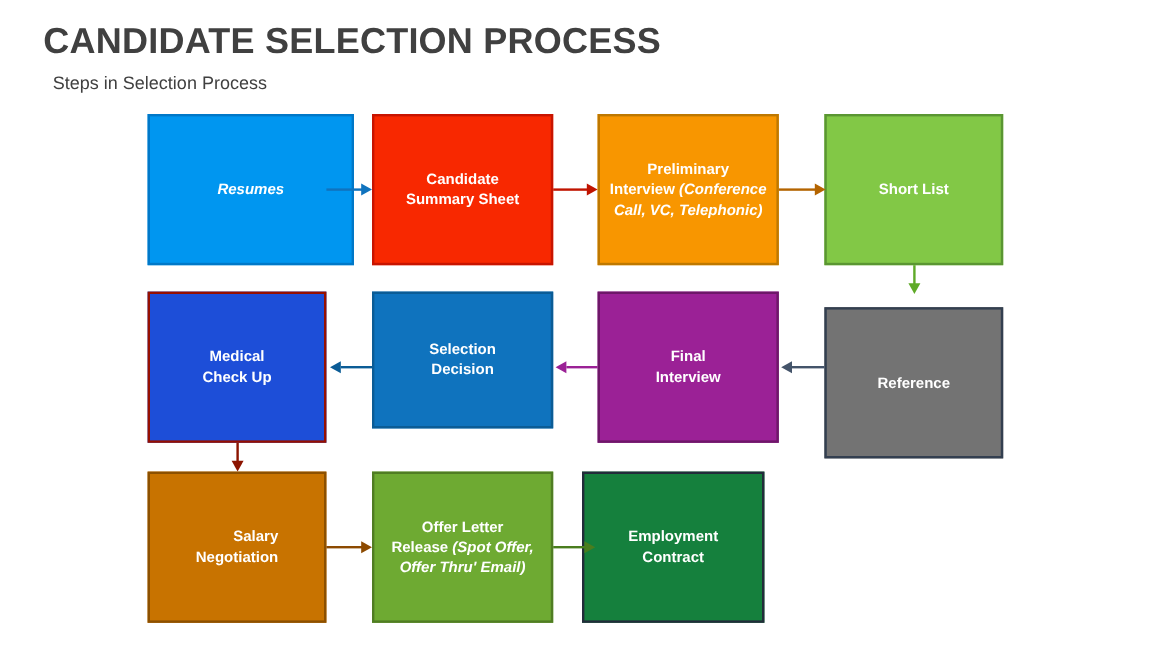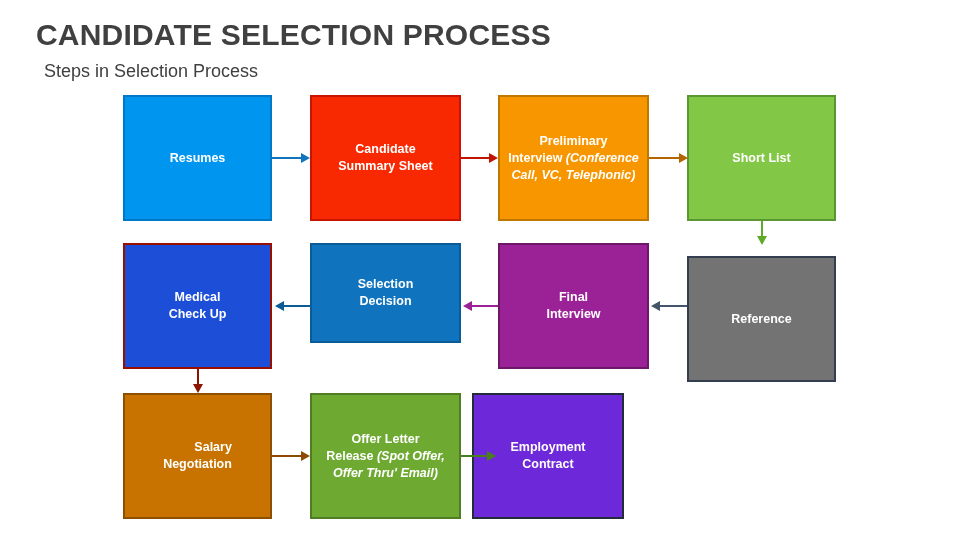--- a/index.html
+++ b/index.html
@@ -33,21 +33,21 @@
     font-size: 30px;
     font-weight: bold;
     color: #404040;
     letter-spacing: 0.2px;
     white-space: nowrap;
   }
   .subtitle {
     position: absolute;
     left: 44px;
     top: 61px;
-    font-size: 18px;
+    font-size: 15px;
     font-weight: normal;
     color: #404040;
     white-space: nowrap;
   }
 
   
   .box {
     position: absolute;
     box-sizing: border-box;
     display: flex;
@@ -86,21 +86,21 @@
 </style>
 </head>
 <body>
 
 <div id="slide">
 
   <div class="title">CANDIDATE SELECTION PROCESS</div>
 
   <div class="subtitle">Steps in Selection Process</div>
 
-  <div class="box" style="left:123px; top:95px; width:149px; height:126px; background:#0096F0; border:2px solid #0078C8;">
+  <div class="box" style="left:123px; top:95px; width:172px; height:126px; background:#0096F0; border:2px solid #0078C8;font-style:italic;">
     <span class="txt">
       <span>Resumes</span>
     </span>
   </div>
 
   <div class="box" style="left:310px; top:95px; width:151px; height:126px; background:#F82800; border:2px solid #C81400;">
     <span class="txt">
       <span>Candidate</span><br>
       <span>Summary Sheet</span>
     </span>
@@ -120,21 +120,21 @@
     </span>
   </div>
 
   <div class="box" style="left:123px; top:243px; width:149px; height:126px; background:#1d4ed8; border:2px solid #960F00;">
     <span class="txt">
       <span>Medical</span><br>
       <span>Check Up</span>
     </span>
   </div>
 
-  <div class="box" style="left:310px; top:243px; width:151px; height:100px; background:#0F73BE; border:2px solid #0B5C96;">
+  <div class="box" style="left:310px; top:243px; width:151px; height:114px; background:#0F73BE; border:2px solid #0B5C96;">
     <span class="txt">
       <span>Selection</span><br>
       <span>Decision</span>
     </span>
   </div>
 
   <div class="box" style="left:498px; top:243px; width:151px; height:126px; background:#9B2196; border:2px solid #6E1769;">
     <span class="txt">
       <span>Final</span><br>
       <span>Interview</span>
@@ -155,21 +155,21 @@
   </div>
 
   <div class="box" style="left:310px; top:393px; width:151px; height:126px; background:#6EAA32; border:2px solid #507D23;">
     <span class="txt">
       <span>Offer Letter</span><br>
       <span>Release</span>
       <span class="em"> (Spot Offer, Offer Thru' Email)</span>
     </span>
   </div>
 
-  <div class="box" style="left:472px; top:393px; width:152px; height:126px; background:#6d28d9; border:2px solid #222C3A;">
+  <div class="box" style="left:485px; top:393px; width:152px; height:126px; background:#15803d; border:2px solid #222C3A;">
     <span class="txt">
       <span>Employment</span><br>
       <span>Contract</span>
     </span>
   </div>
 
   <div class="conn conn-h" style="left:272px; top:157px; width:31px; background:#0F73BE;"></div>
   <div class="head head-r" style="left:301px; top:153px; border-left:9px solid #0F73BE;"></div>
 
   <div class="conn conn-h" style="left:461px; top:157px; width:30px; background:#C01400;"></div>

